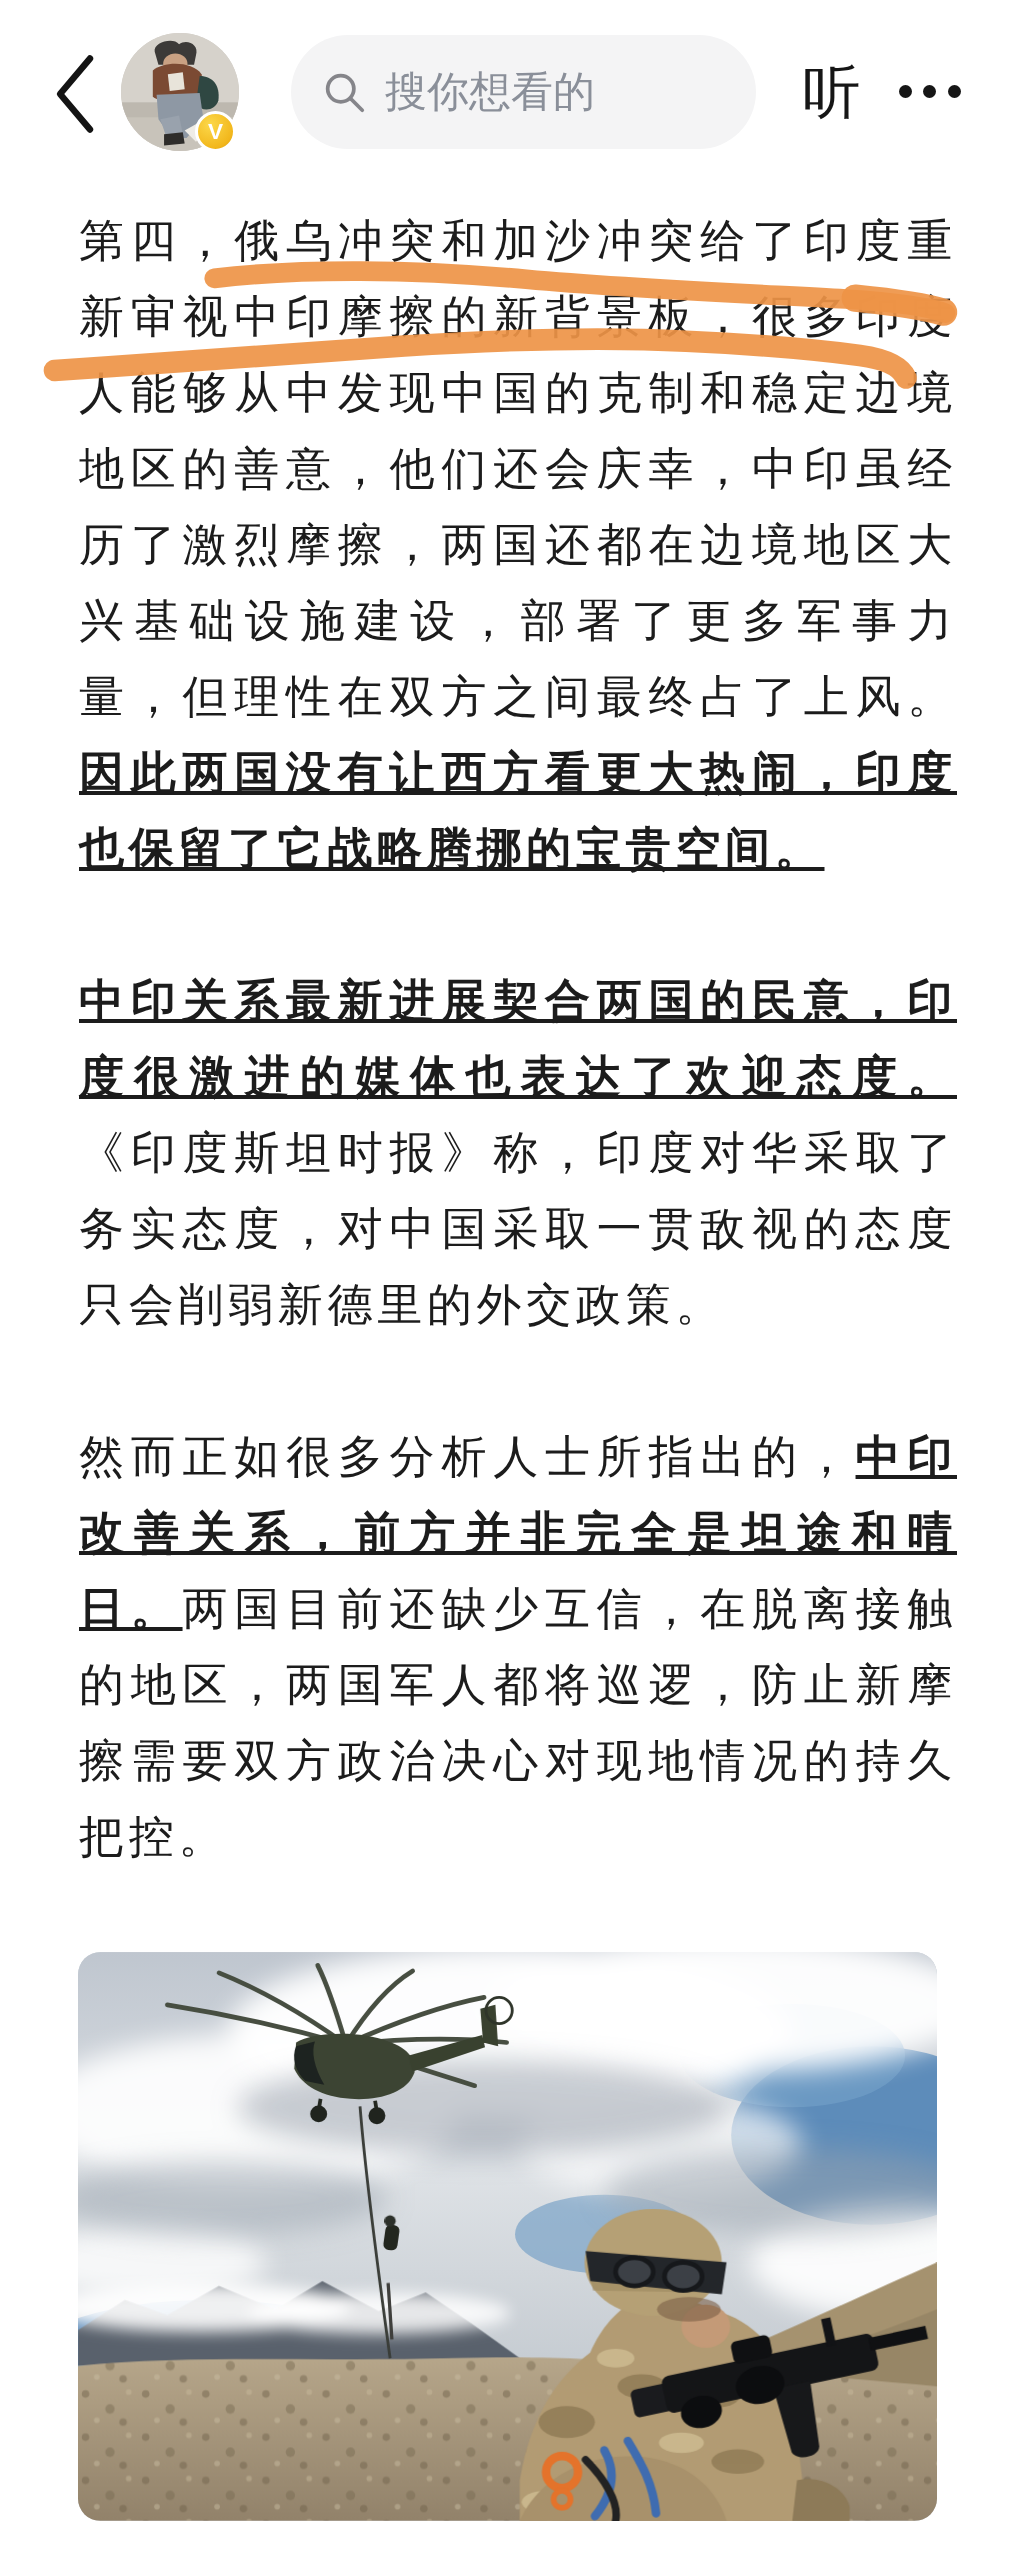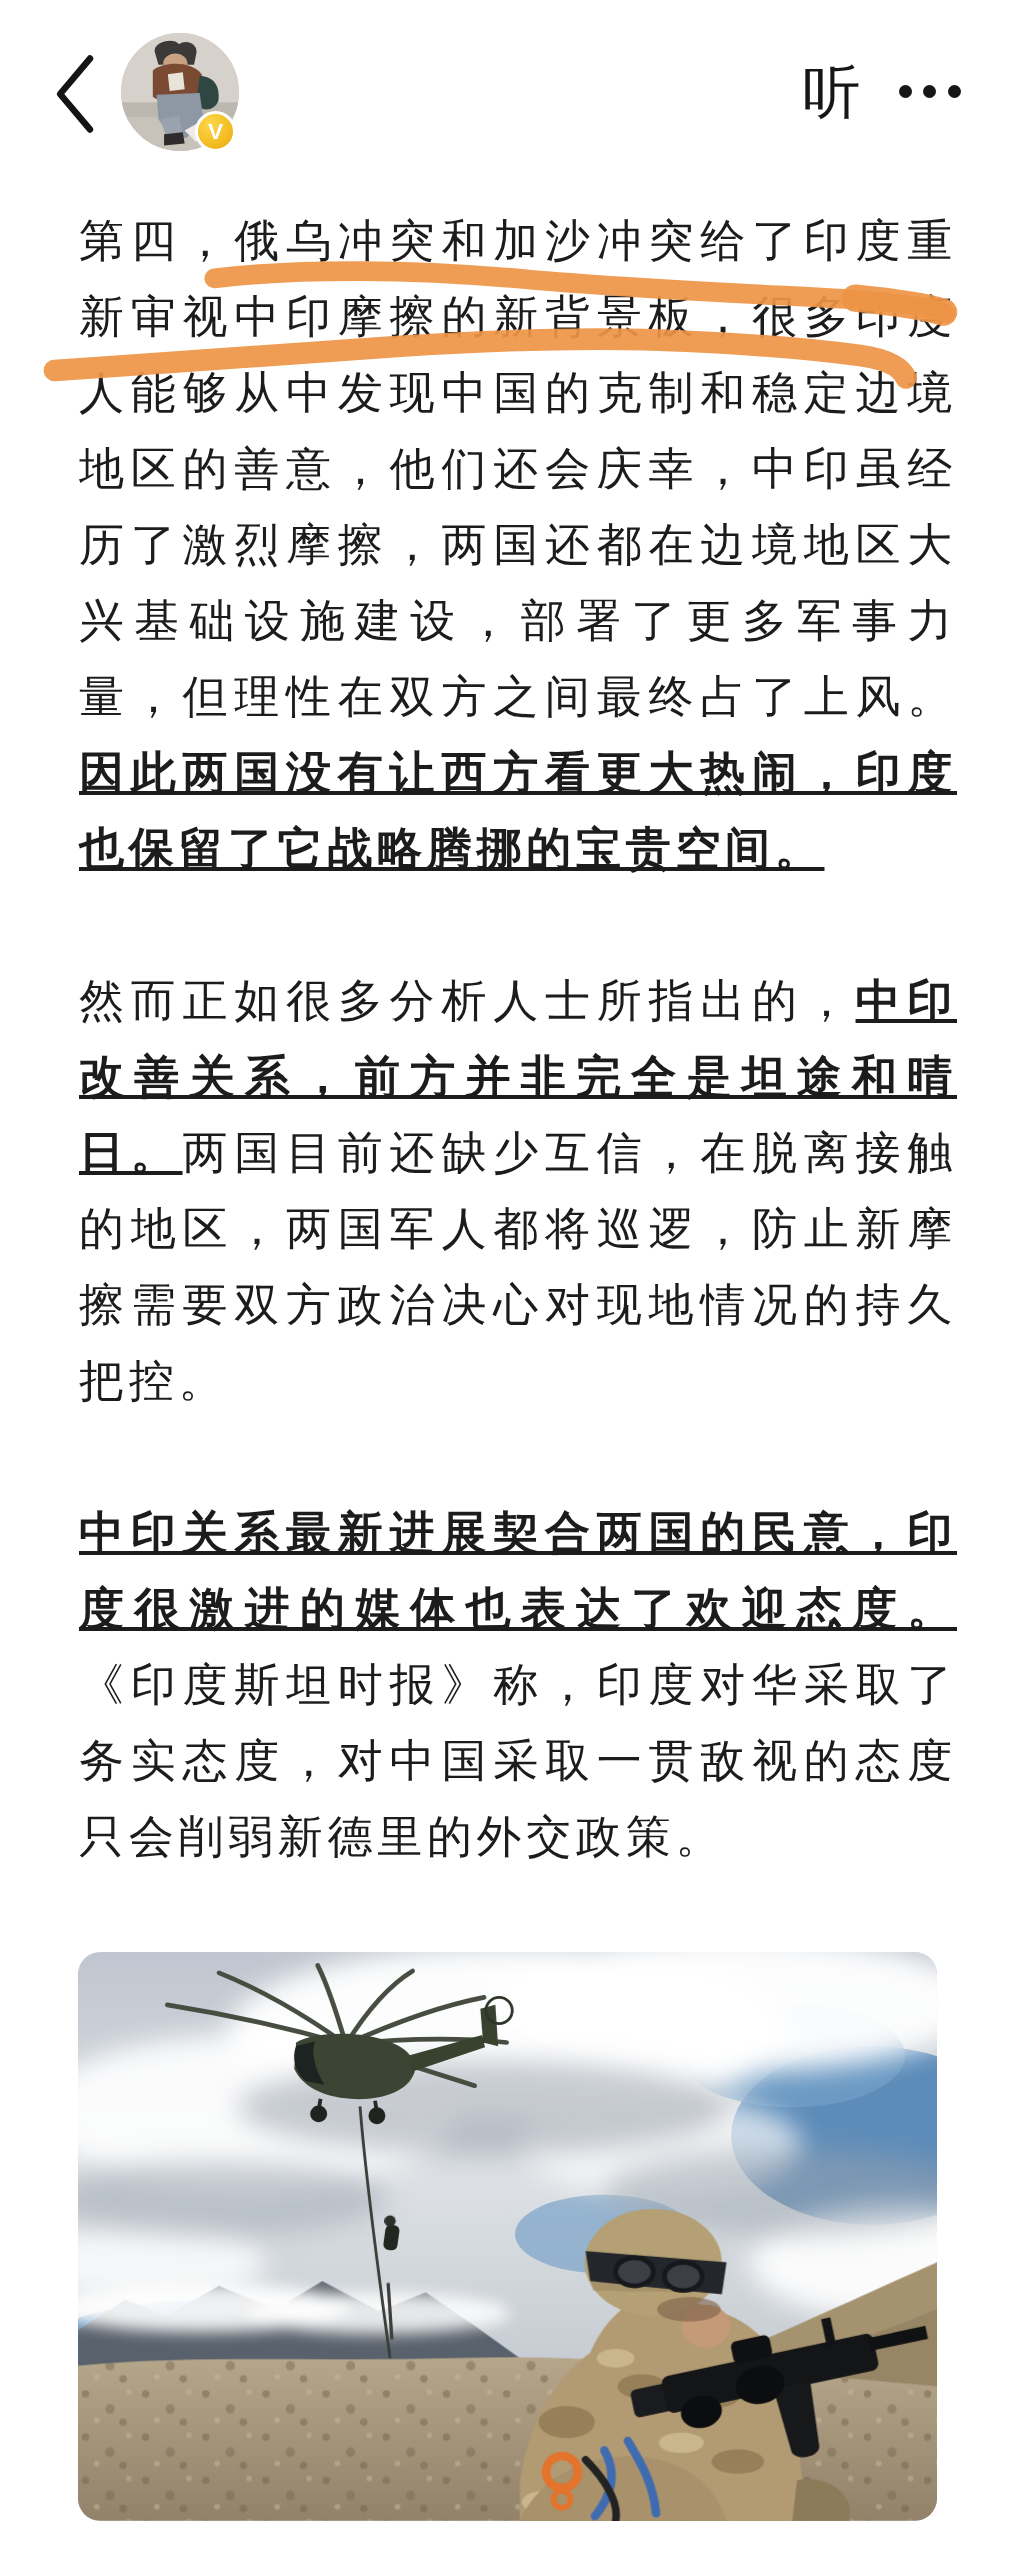--- a/index.html
+++ b/index.html
@@ -67,35 +67,42 @@
         <path d="M42 92 L62 88 L66 108 L48 110 Z" fill="#99a2ad"></path>
         <path d="M46 108 L66 106 L68 118 L46 120 Z" fill="#2e2c2a"></path>
         <path d="M68 104 L86 94 L94 104 L80 116 Z" fill="#efece6"></path>
         <text x="84" y="116" font-size="16" fill="#222" font-weight="bold">萨</text>
       </svg>
     </div>
     <div class="v-badge">
       <span>V</span>
     </div>
 
+    <div class="search-pill">
+      <svg width="43" height="43" viewBox="0 0 46 46">
+        <circle cx="19" cy="19" r="14" fill="none" stroke="#85858a" stroke-width="4"></circle>
+        <line x1="30" y1="30" x2="42" y2="42" stroke="#85858a" stroke-width="4" stroke-linecap="round"></line>
+      </svg>
+      <input type="text" readonly="" placeholder="搜你想看的" style="">
+    </div>
 
     <div class="listen-btn">听</div>
 
     <div class="more-btn">
       <i></i>
       <i></i>
       <i></i>
     </div>
   </div>
 
   <div class="article">
     <div>
         <p><span>第四，俄乌冲突和加沙冲突给了印度重新审视中印摩擦的新背景板，很多印度人能够从中发现中国的克制和稳定边境地区的善意，他们还会庆幸，中印虽经历了激烈摩擦，两国还都在边境地区大兴基础设施建设，部署了更多军事力量，但理性在双方之间最终占了上风。</span><span class="b">因此两国没有让西方看更大热闹，印度也保留了它战略腾挪的宝贵空间。</span></p>
+        <p><span class="b">中印关系最新进展契合两国的民意，印度很激进的媒体也表达了欢迎态度。</span><span>《印度斯坦时报》称，印度对华采取了务实态度，对中国采取一贯敌视的态度只会削弱新德里的外交政策。</span></p>
         <p><span>然而正如很多分析人士所指出的，</span><span class="b">中印改善关系，前方并非完全是坦途和晴日。</span><span>两国目前还缺少互信，在脱离接触的地区，两国军人都将巡逻，防止新摩擦需要双方政治决心对现地情况的持久把控。</span></p>
-        <p><span class="b">中印关系最新进展契合两国的民意，印度很激进的媒体也表达了欢迎态度。</span><span>《印度斯坦时报》称，印度对华采取了务实态度，对中国采取一贯敌视的态度只会削弱新德里的外交政策。</span></p>
       </div>
   </div>
 
   <svg class="marker-svg" viewBox="0 0 1080 620">
     <path stroke-width="21" d="M228 296 C320 285 440 286 560 297 C670 307 790 312 900 318 C945 321 985 325 1006 333"></path>
     <path stroke-width="29" d="M910 317 C950 321 985 326 1004 332"></path>
     <path stroke-width="23" d="M58 394 C180 386 300 376 430 368 C540 361 640 358 730 363 C800 366 860 371 915 378 C944 382 959 390 964 402"></path>
   </svg>
 
   <figure class="photo" style="margin:0">

